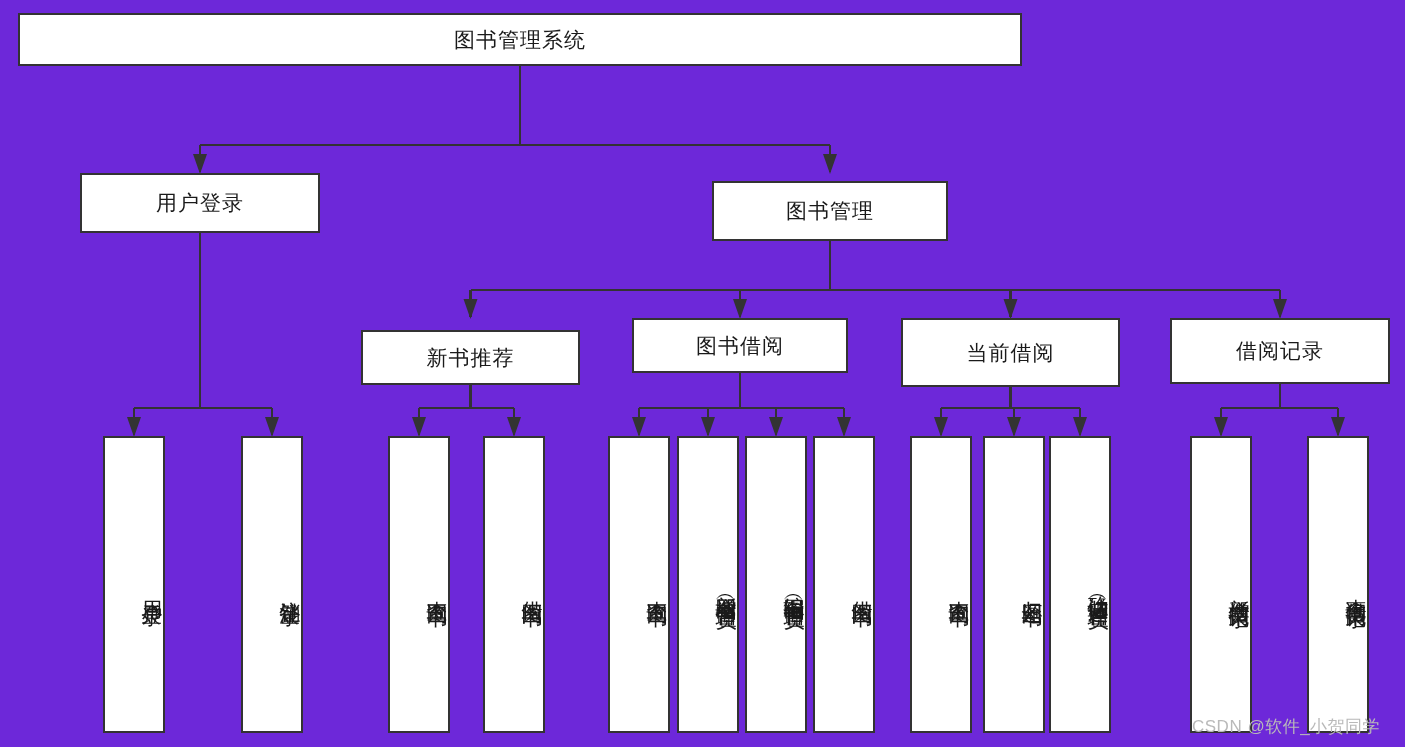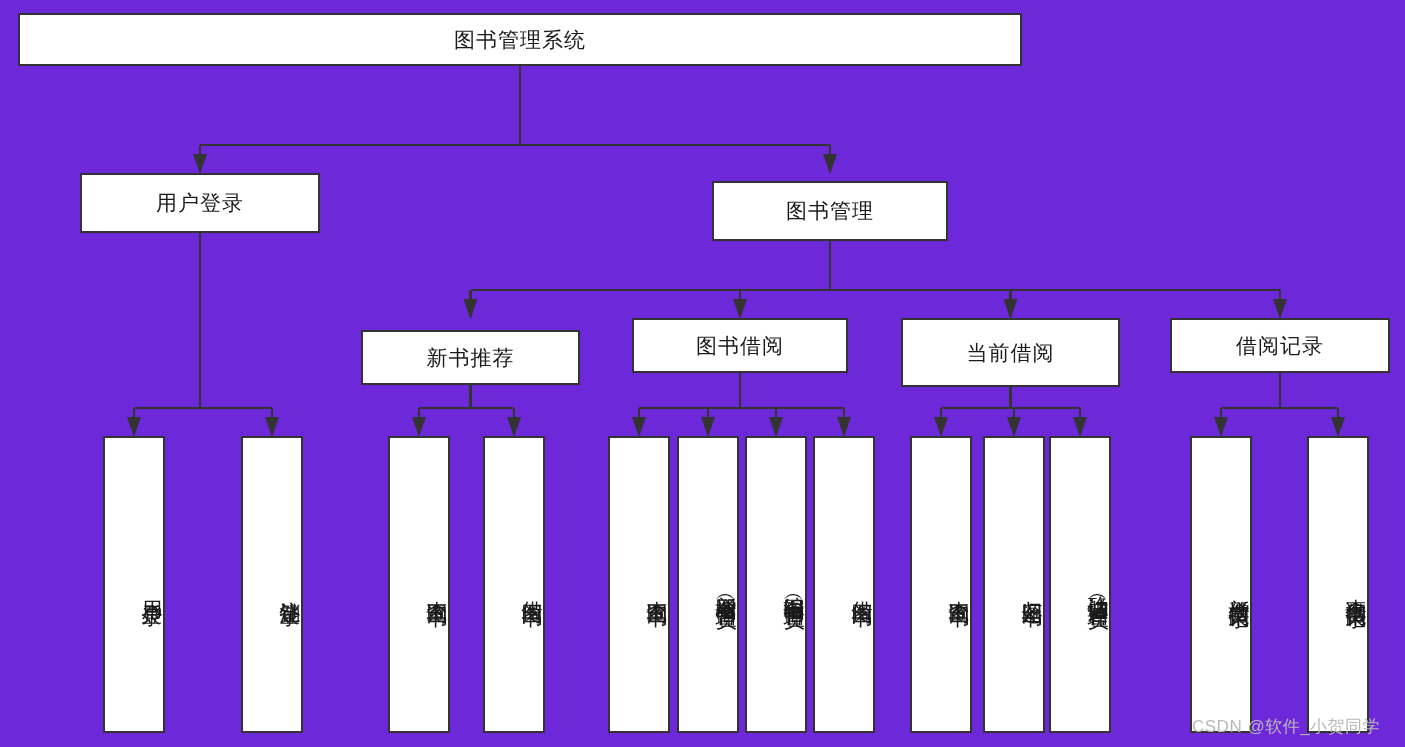--- a/index.html
+++ b/index.html
@@ -135,21 +135,21 @@
       </div>
       <div class="node horiz" style="left: 361px; top: 318px; width: 219px; height: 55px; border-color: rgb(51, 51, 51); background: rgb(255, 255, 255); color: rgb(26, 26, 26); margin-top: 12px;">
         <span class="lbl">新书推荐</span>
       </div>
       <div class="node horiz" style="left: 632px; top: 318px; width: 216px; height: 55px; border-color: rgb(51, 51, 51); background: rgb(255, 255, 255); color: rgb(26, 26, 26); align-items: center;">
         <span class="lbl">图书借阅</span>
       </div>
       <div class="node horiz" style="left: 901px; top: 318px; width: 219px; height: 69px; border-color: rgb(51, 51, 51); background: rgb(255, 255, 255); color: rgb(26, 26, 26);">
         <span class="lbl">当前借阅</span>
       </div>
-      <div class="node horiz" style="left: 1170px; top: 318px; width: 220px; height: 55px; border-color: rgb(51, 51, 51); background: rgb(255, 255, 255); color: rgb(26, 26, 26);">
+      <div class="node horiz" style="left: 1170px; top: 318px; width: 220px; height: 66px; border-color: rgb(51, 51, 51); background: rgb(255, 255, 255); color: rgb(26, 26, 26);">
         <span class="lbl">借阅记录</span>
       </div>
       <div class="node vert" style="left: 103px; top: 436px; width: 62px; height: 297px; border-color: rgb(51, 51, 51); background: rgb(255, 255, 255); color: rgb(26, 26, 26);">
         <span class="lbl">用户登录</span>
       </div>
       <div class="node vert" style="left: 241px; top: 436px; width: 62px; height: 297px; border-color: rgb(51, 51, 51); background: rgb(255, 255, 255); color: rgb(26, 26, 26);">
         <span class="lbl">注销登录</span>
       </div>
       <div class="node vert" style="left: 388px; top: 436px; width: 62px; height: 297px; border-color: rgb(51, 51, 51); background: rgb(255, 255, 255); color: rgb(26, 26, 26);">
         <span class="lbl">查询图书</span>

